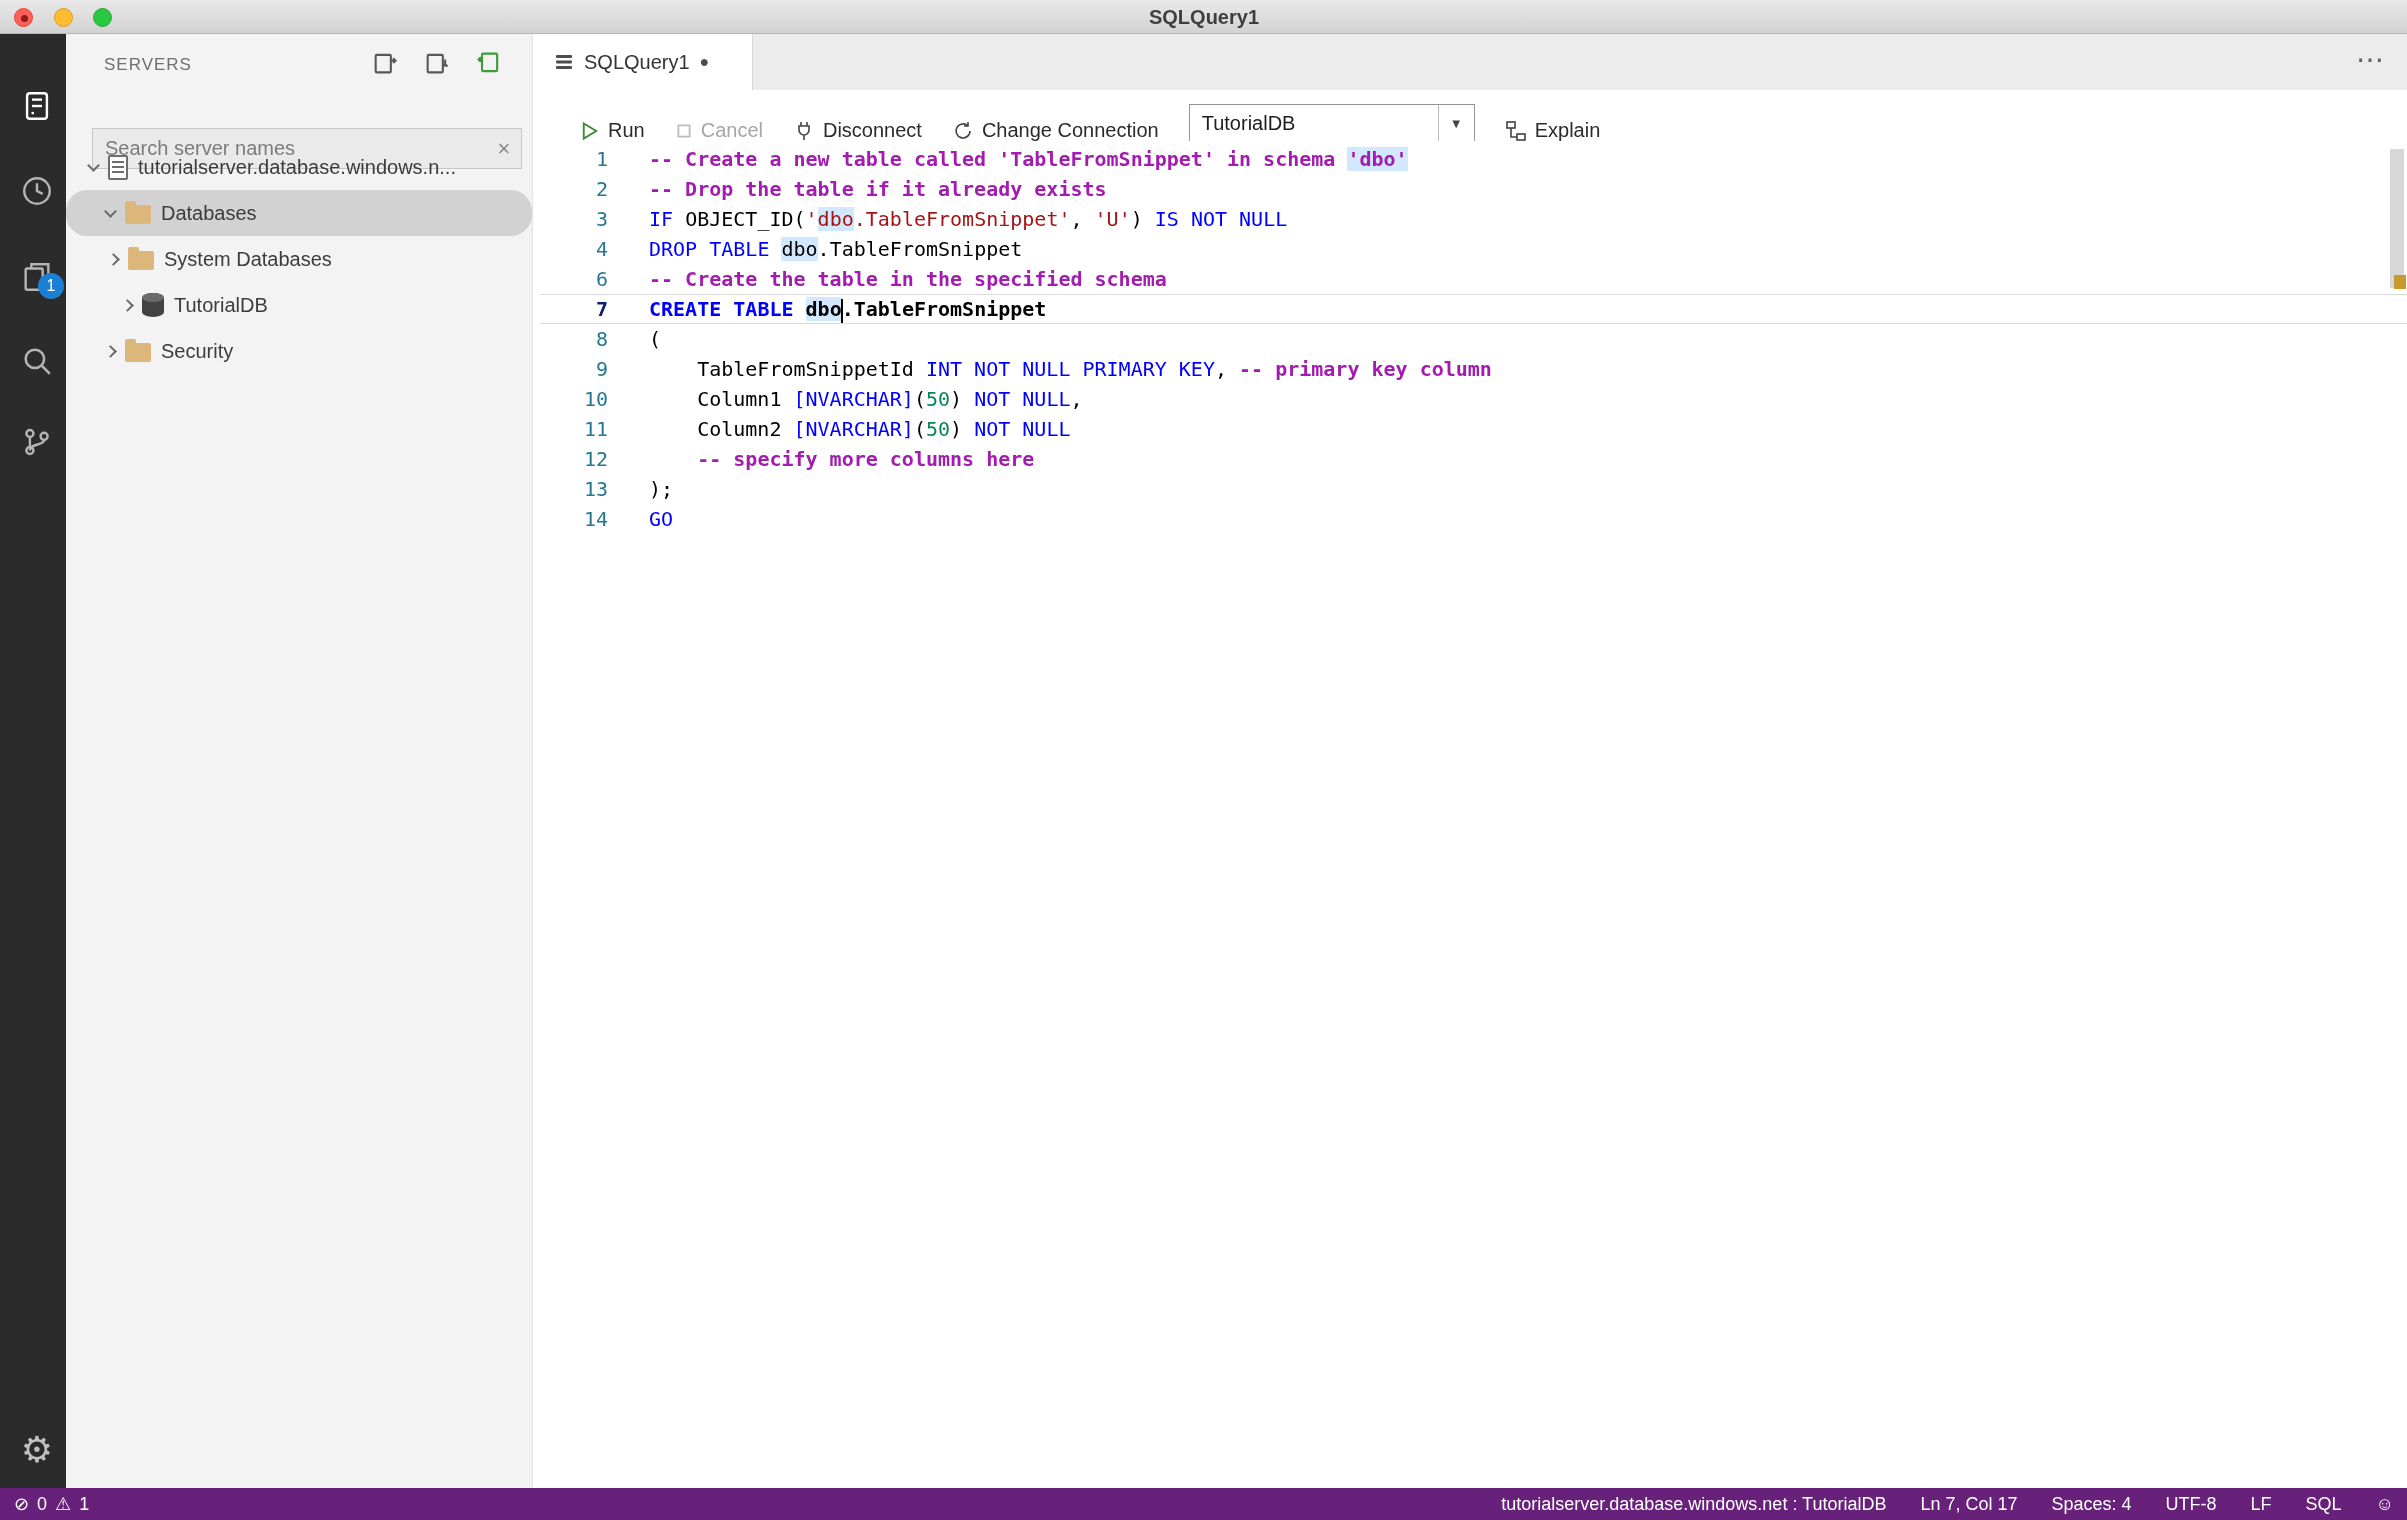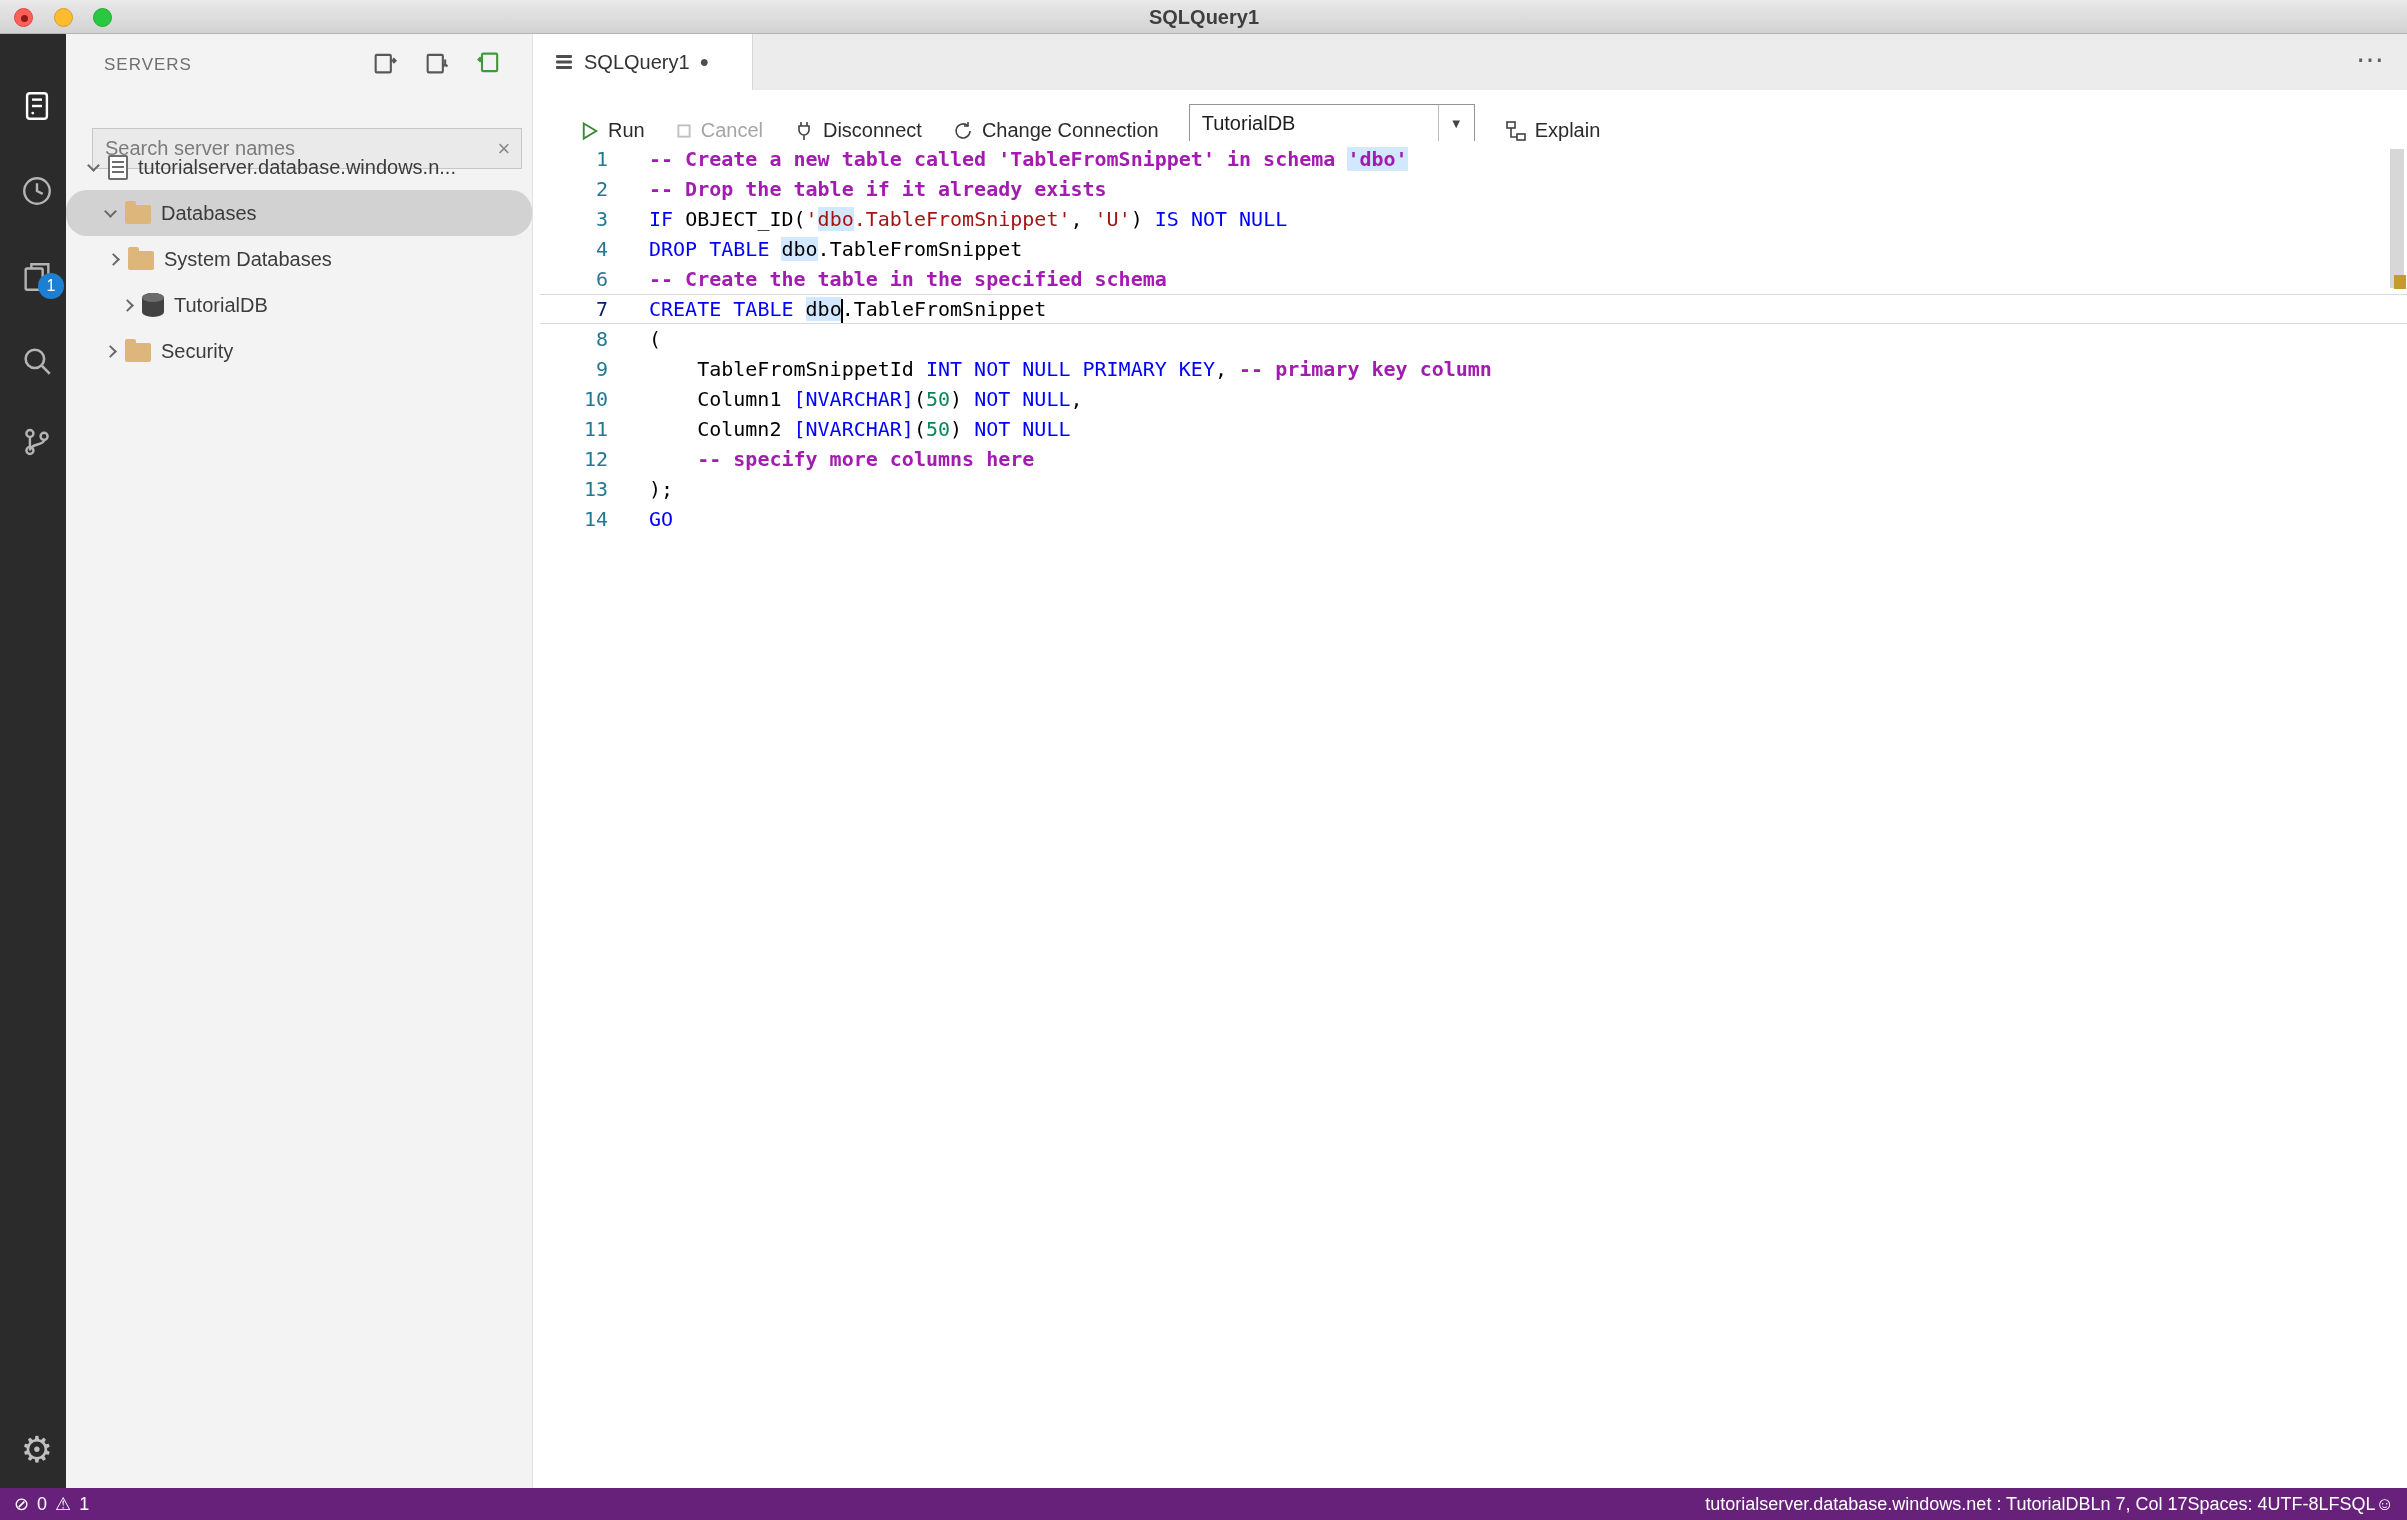--- a/index.html
+++ b/index.html
@@ -68,36 +68,36 @@
     padding-left:40px; gap:30px; font-size:20px; color:#2b2b2b; }
   .tb-item { display:flex; align-items:center; gap:8px; white-space:nowrap; }
   .tb-item.disabled { color:#a6a6a6; }
   .db-dropdown { width:286px; height:38px; border:1px solid #949494; background:#fff; display:flex; align-items:center; }
   .db-dropdown .db-label { flex:1; padding-left:12px; font-size:20px; color:#1e1e1e; }
   .db-dropdown .db-caret { width:36px; height:100%; border-left:1px solid #bdbdbd; display:flex; align-items:center; justify-content:center;
     font-size:13px; color:#444; }
 
   .codearea { position:absolute; top:107px; left:0; width:100%; bottom:0; background:#fff; padding-top:3px; }
   .code-line { height:30px; line-height:30px; white-space:pre; font-family:"DejaVu Sans Mono", monospace; font-size:20px; }
-  .code-line.current { border-top:1px solid #dadada; border-bottom:1px solid #dadada; line-height:28px; }
+  .code-line.current { border-top:1px solid #dadada; border-bottom:1px solid #dadada; line-height:28px;font-weight:bold; }
   .ln { display:inline-block; width:68px; text-align:right; color:#237893; font-family:"DejaVu Sans Mono", monospace; }
   .current .ln { color:#0b216f; }
   .lt { padding-left:41px; }
   .kw { color:#0000ff; } .com { color:#a21caf;font-weight:bold; } .str { color:#a31515; } .num { color:#098658; } .pl { color:#000; }
   .hl { background:rgba(173,214,255,.55); }
   .cursor { display:inline-block; width:2px; height:24px; background:#000; vertical-align:middle; margin:0 -1px; }
 
   .scroll-thumb { position:absolute; right:4px; top:149px; width:14px; height:139px; background:#c9c9c9; opacity:.75; }
   .ruler-warning { position:absolute; right:2px; top:275px; width:12px; height:14px; background:#c79a2e; }
 
   
   .statusbar { position:absolute; left:0; bottom:0; width:2408px; height:32px; background:#68217A; color:#fff;
     display:flex; align-items:center; font-size:18px; }
   .sb-left { display:flex; align-items:center; gap:8px; padding-left:14px; }
-  .sb-right { margin-left:auto; display:flex; align-items:center; padding-right:14px; }
+  .sb-right { margin-left:auto; display:flex; align-items:center; gap:34px; padding-right:14px; }
   .st-icon { font-size:18px; }
   .sb-item { white-space:nowrap; }
 </style>
 </head>
 <body>
 
 <div id="root">
 
   <div class="titlebar">
     <span class="traffic red"></span>

